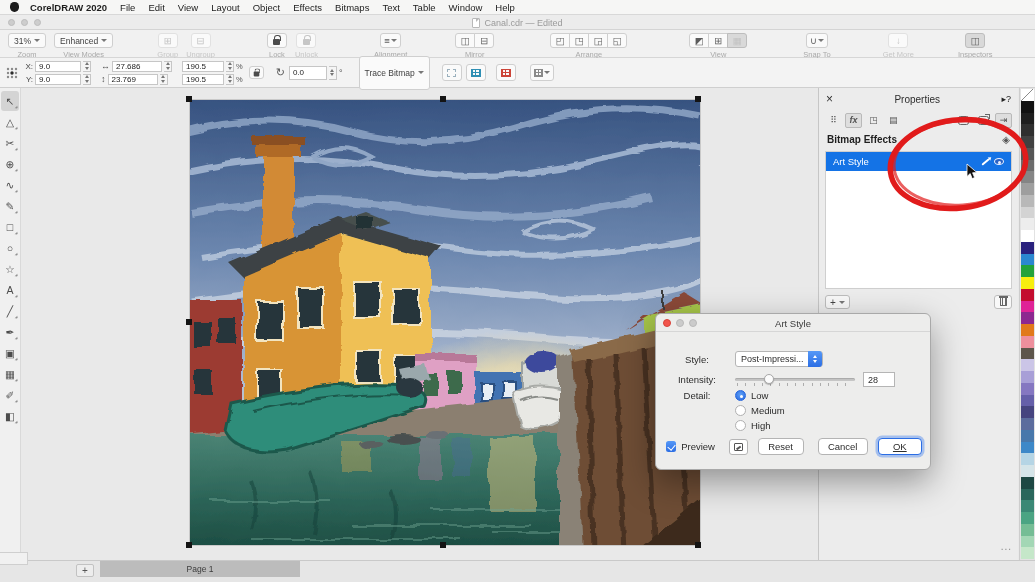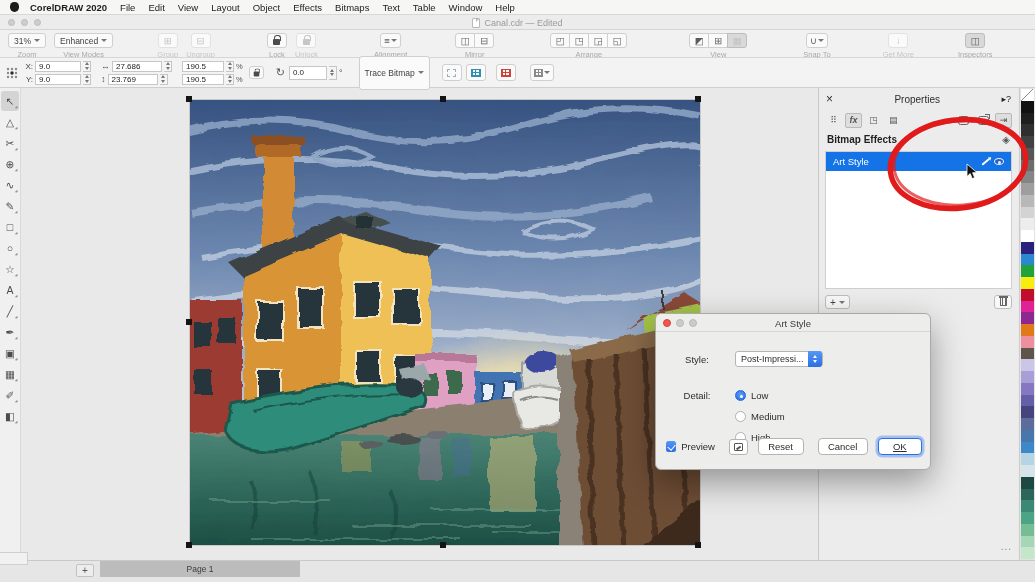--- a/index.html
+++ b/index.html
@@ -119,21 +119,21 @@
   .dlg-row { position:absolute; display:flex; align-items:center; font-size:9.5px; color:#2c2c2c;}
   .dlg-lab { width:62px; text-align:center; margin-right:7px; }
   .dd { width:88px; height:16px; background:#fff; border:1px solid #b5b5b5; border-radius:3px; position:relative; display:flex; align-items:center; padding-left:5px; font-size:9px;}
   .dd-cap { position:absolute; right:0; top:-1px; width:14px; height:16px; background:linear-gradient(#5598f7,#2c6ee4); border-radius:0 3px 3px 0; display:flex; flex-direction:column; align-items:center; justify-content:center; gap:1.5px;}
   .dd-cap .tri-u { border-bottom-color:#fff; } .dd-cap .tri-d { border-top-color:#fff; }
   .slider { width:120px; position:relative; height:14px; }
   .sl-track { position:absolute; left:0; right:0; top:5px; height:3px; background:#c6c6c6; border-radius:2px; box-shadow:inset 0 1px 1px rgba(0,0,0,.15);}
   .sl-ticks { position:absolute; left:2px; right:2px; top:10px; height:3px; background:repeating-linear-gradient(90deg,#adadad 0 1px,transparent 1px 8.3px);}
   .sl-thumb { position:absolute; top:1px; width:10px; height:10px; background:#fcfcfc; border:1px solid #a8a8a8; border-radius:50%; box-shadow:0 1px 1px rgba(0,0,0,.25);}
   .val-box { width:32px; height:15px; background:#fff; border:1px solid #b5b5b5; margin-left:8px; font-size:9px; display:flex; align-items:center; padding-left:4px;}
-  .radio-col { display:flex; flex-direction:column; gap:10px; }
+  .radio-col { display:flex; flex-direction:column; gap:4px; }
   .radio-row { display:flex; align-items:center; gap:5px; }
   .radio { width:11px; height:11px; border-radius:50%; border:1px solid #b0b0b0; background:#fff; position:relative;}
   .radio.sel { background:radial-gradient(circle at 50% 40%, #5da0f8, #2766dd); border-color:#2766dd;}
   .radio.sel:after { content:""; position:absolute; left:3.5px; top:3.5px; width:3px; height:3px; background:#fff; border-radius:50%;}
   .dlg-btn { height:17px; background:#fff; border:1px solid #b4b4b4; border-radius:4px; font-size:9.5px; color:#2c2c2c; display:flex; align-items:center; justify-content:center;}
   .dlg-btn.ok { border-color:#2c6ee4; box-shadow:0 0 0 2.5px rgba(60,125,240,.4);text-decoration:underline; }
   .checkbox { width:11px; height:11px; border-radius:2.5px; background:linear-gradient(#5598f7,#2c6ee4); position:relative; }
   .checkbox:after { content:""; position:absolute; left:2.5px; top:1.5px; width:4px; height:6px; border-right:1.5px solid #fff; border-bottom:1.5px solid #fff; transform:rotate(40deg);}
   .mini-btn { width:20px; height:16px; border:1px solid #b4b4b4; border-radius:3px; background:#fff; display:flex; align-items:center; justify-content:center;}
   .i-screen { width:9px; height:8px; border:1px solid #555; border-radius:1px; position:relative;}
@@ -715,20 +715,29 @@
   <div class="dlg-row" style="left:10px;top:37px">
     <span class="dlg-lab">Style:</span>
     <div class="dd">
       <span>Post-Impressi...</span>
       <span class="dd-cap">
           <i class="tri-u"></i>
           <i class="tri-d"></i>
         </span>
     </div>
   </div>
+  <div class="dlg-row" style="left:10px;top:58px">
+    <span class="dlg-lab">Intensity:</span>
+    <div class="slider">
+      <div class="sl-track"></div>
+      <div class="sl-ticks"></div>
+      <div class="sl-thumb" style="left:24%"></div>
+    </div>
+    <div class="val-box">28</div>
+  </div>
   <div class="dlg-row" style="left:10px;top:76px;align-items:flex-start">
     <span class="dlg-lab">Detail:</span>
     <div class="radio-col">
         <div class="radio-row">
           <span class="radio sel"></span>
           <span>Low</span>
         </div>
         <div class="radio-row">
           <span class="radio"></span>
           <span>Medium</span>

